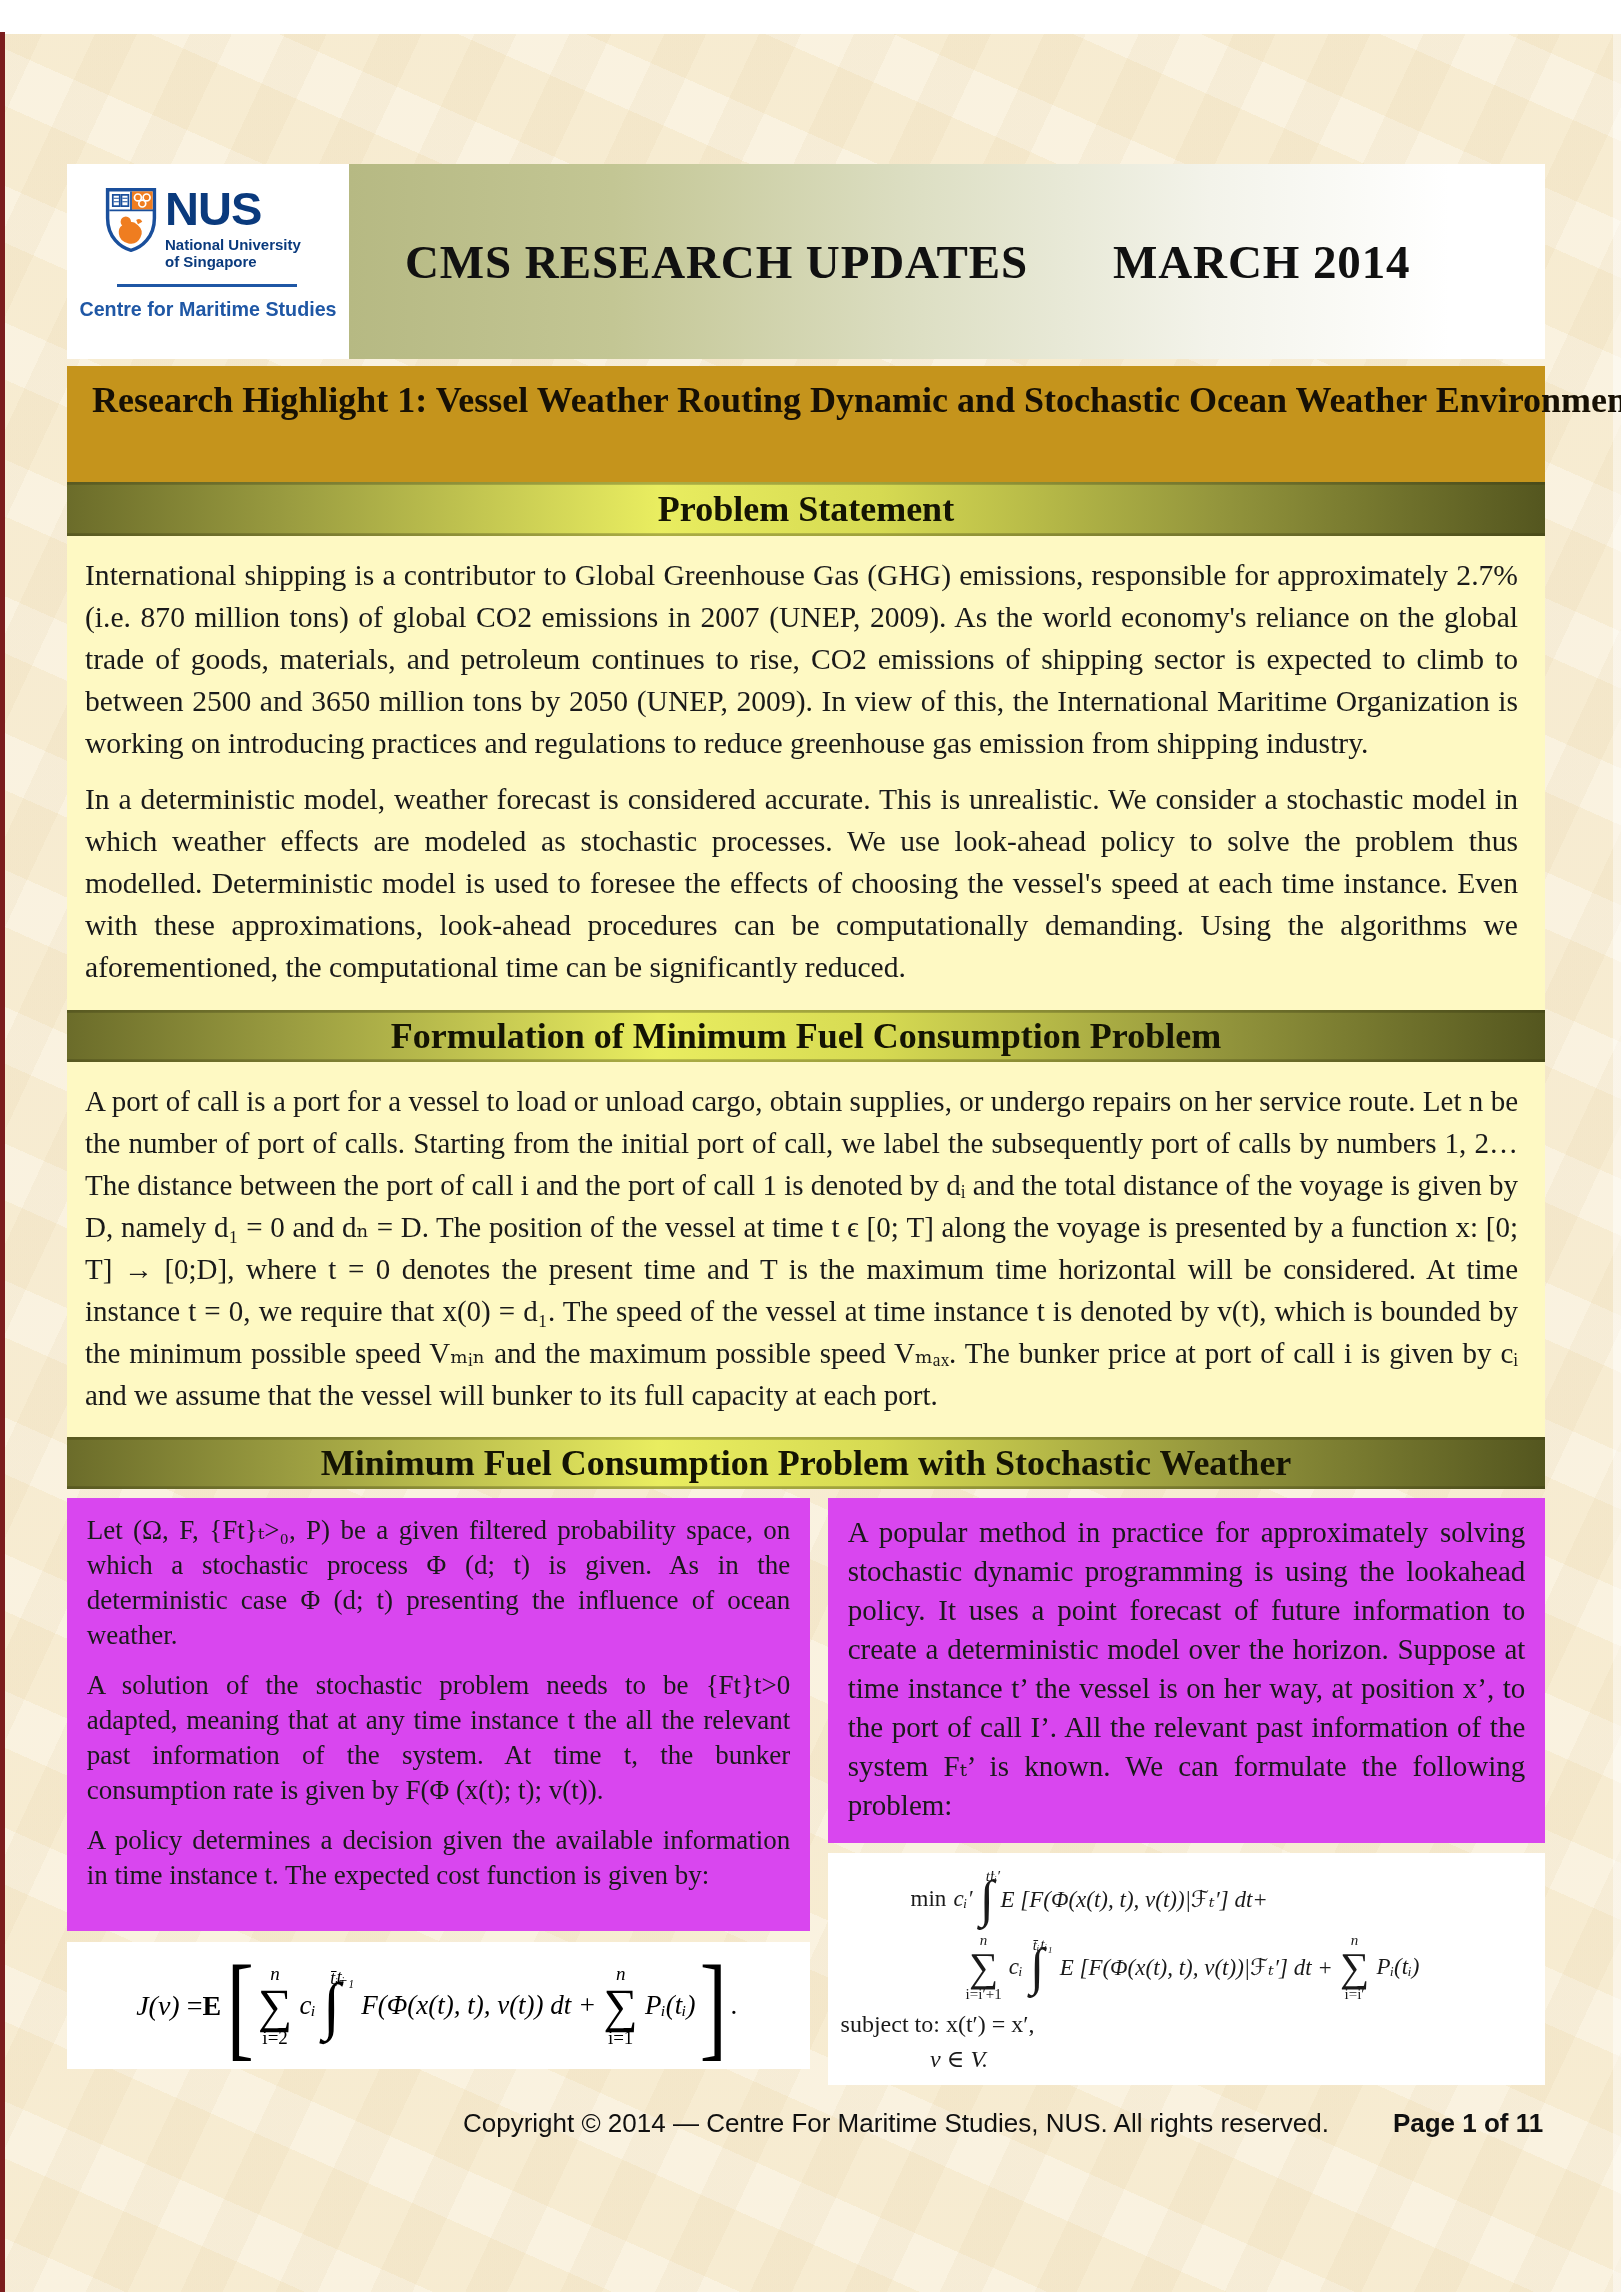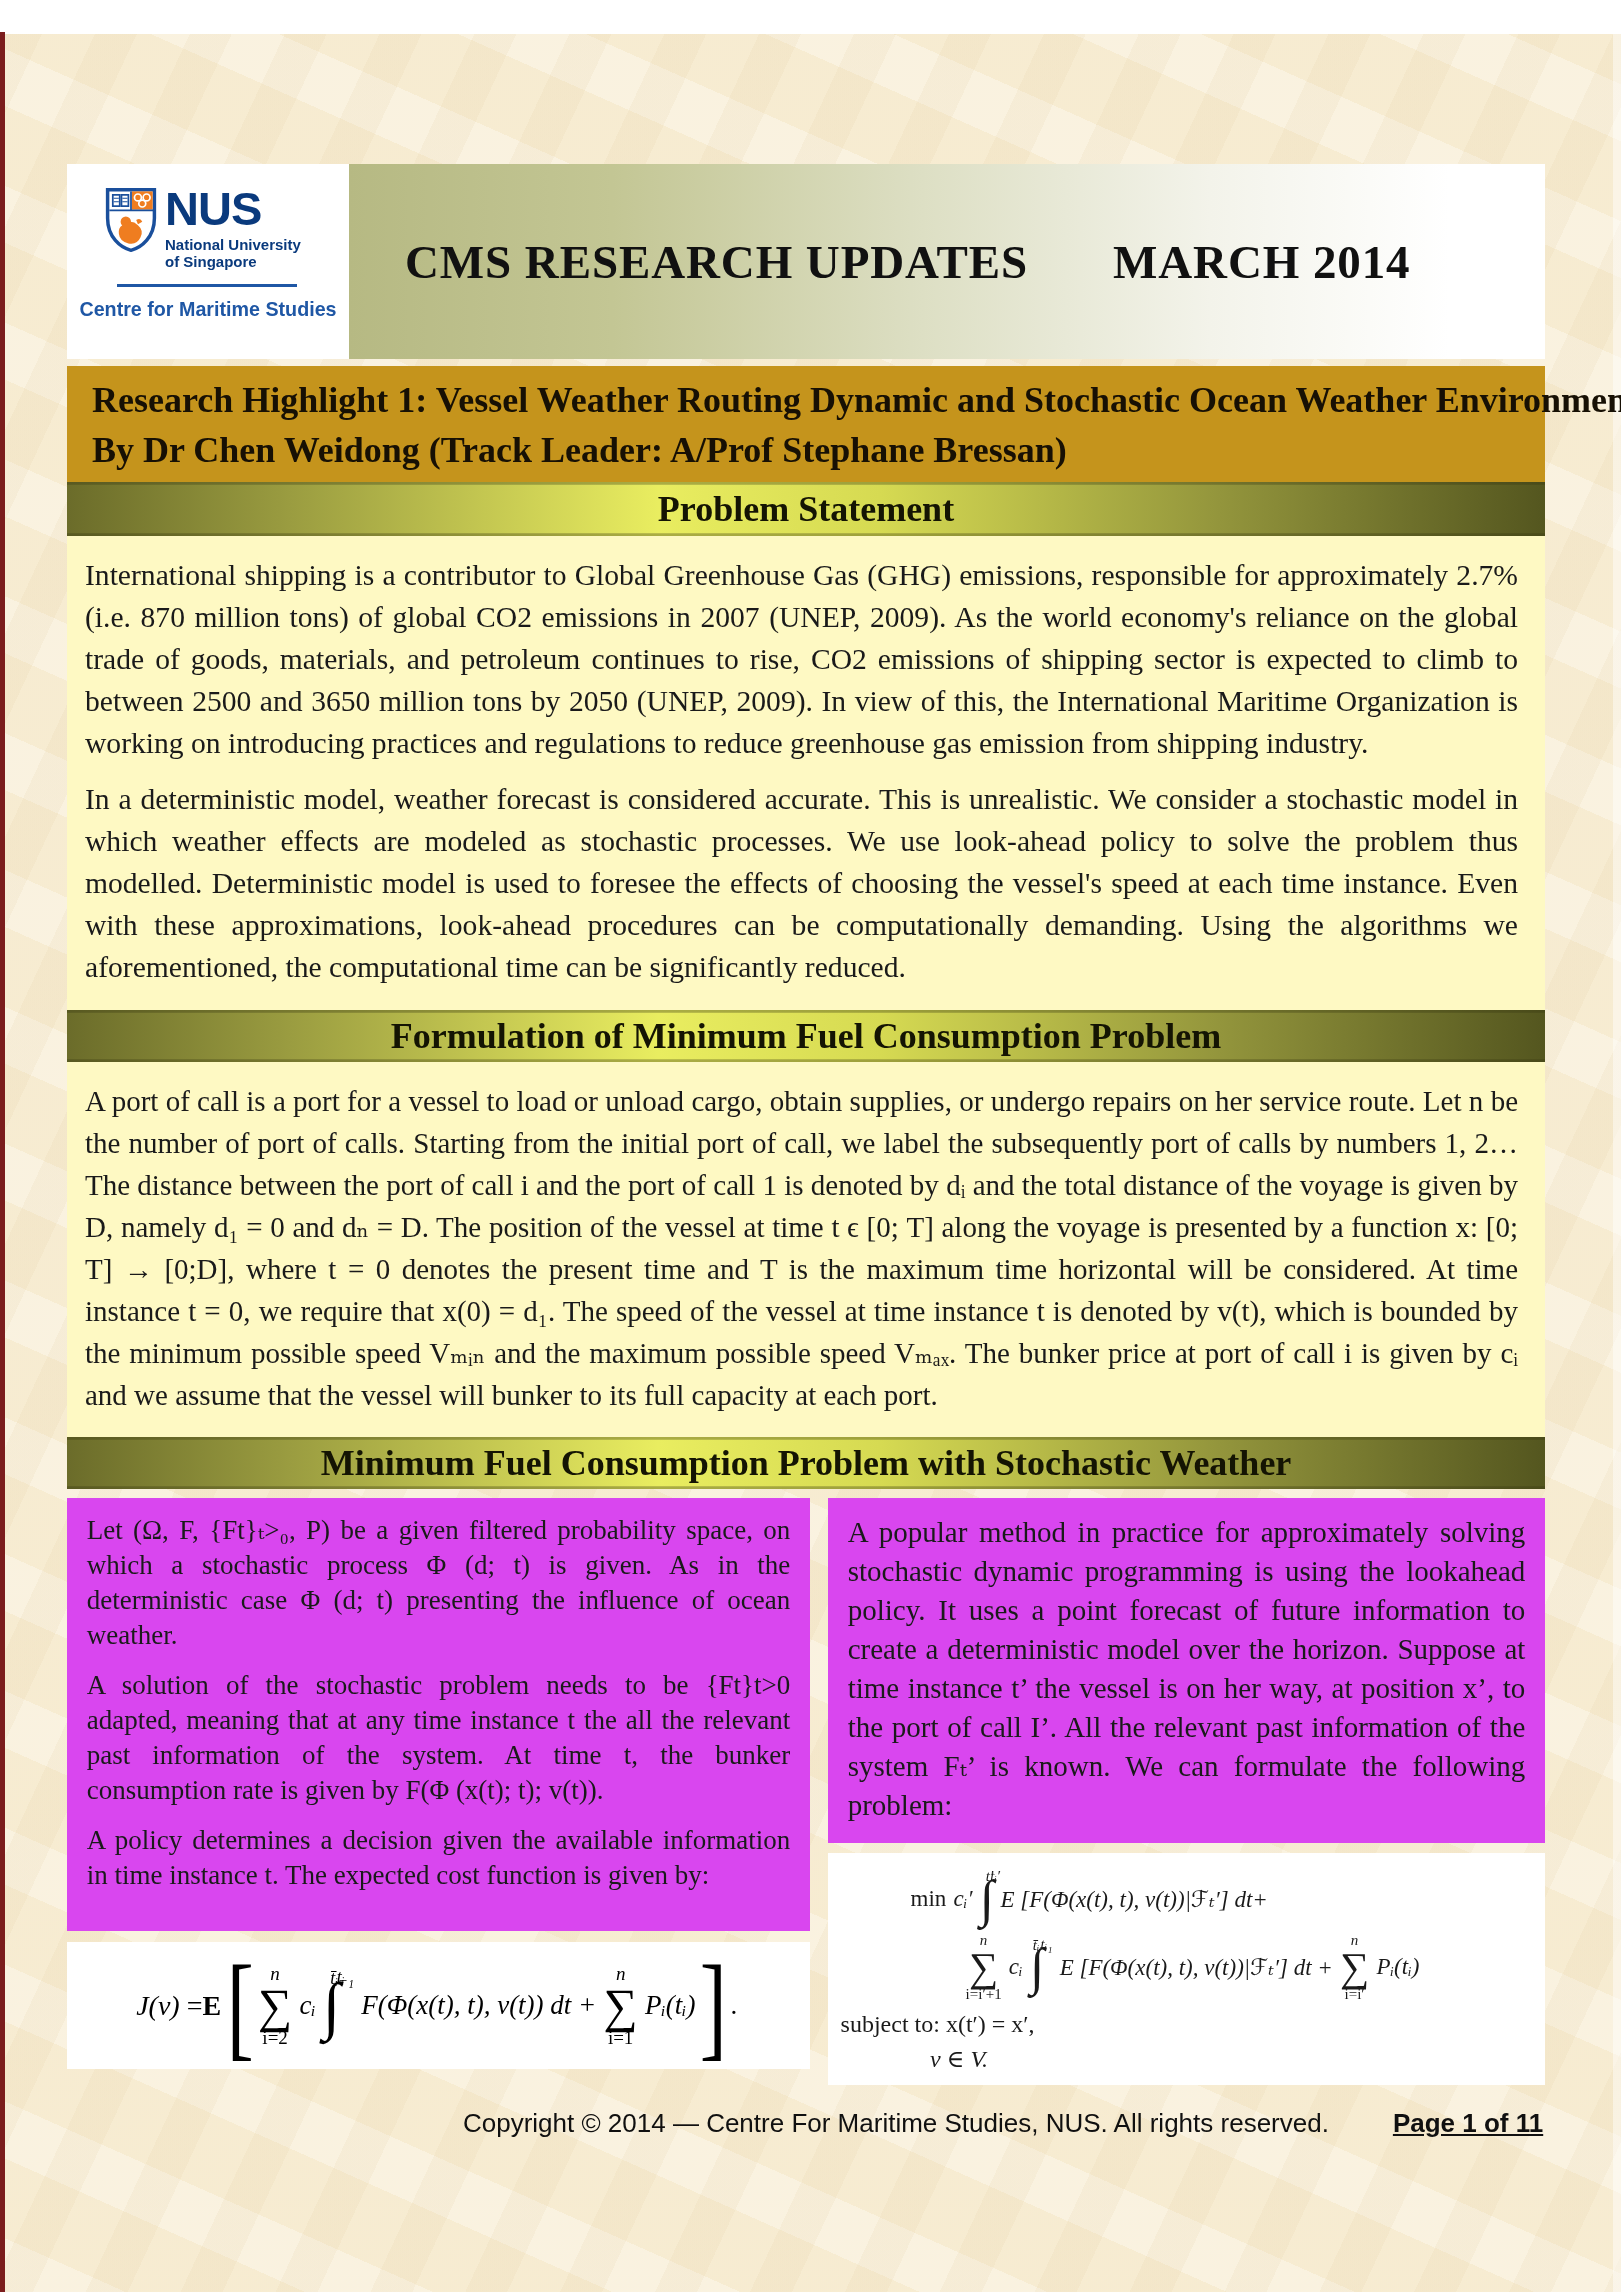--- a/index.html
+++ b/index.html
@@ -97,21 +97,21 @@
   .fr-line3{margin:9px 0 0 3.6px;font-size:24px;}
   .fr-line4{margin:7.2px 0 0 93px;font-size:24px;font-style:italic;}
   .upright{font-style:normal;}
 
   
   .footer-row{
     display:flex;justify-content:flex-end;align-items:baseline;gap:64px;
     margin-top:23px;padding-right:1.8px;
     font-family:"Liberation Sans","DejaVu Sans",sans-serif;font-size:26px;color:#101010;
   }
-  .footer-page{font-weight:bold;text-decoration:underline;}
+  .footer-page{font-weight:bold;}
 </style>
 </head>
 <body>
 
 <div class="page-bg"></div>
 <div class="edge-strip"></div>
 <div class="right-edge"></div>
 
 <div class="content">
 
@@ -152,21 +152,20 @@
     <div class="banner">
       <div class="banner-title">
         <span>CMS RESEARCH UPDATES</span>
         <span>MARCH 2014</span>
       </div>
     </div>
   </div>
 
   <div class="gold-bar">
     <div class="gold-line">Research Highlight 1: Vessel Weather Routing Dynamic and Stochastic Ocean Weather Environment,</div>
-    <div class="gold-line">By Dr Chen Weidong (Track Leader: A/Prof Stephane Bressan)</div>
   </div>
 
   <div class="section-bar">Problem Statement</div>
   <div class="panel">
     <p>International shipping is a contributor to Global Greenhouse Gas (GHG) emissions, responsible for approximately 2.7% (i.e. 870 million tons) of global CO2 emissions in 2007 (UNEP, 2009). As the world economy's reliance on the global trade of goods, materials, and petroleum continues to rise, CO2 emissions of shipping sector is expected to climb to between 2500 and 3650 million tons by 2050 (UNEP, 2009). In view of this, the International Maritime Organization is working on introducing practices and regulations to reduce greenhouse gas emission from shipping industry.</p>
     <p>In a deterministic model, weather forecast is considered accurate. This is unrealistic. We consider a stochastic model in which weather effects are modeled as stochastic processes. We use look-ahead  policy to solve the problem thus modelled. Deterministic model is used to foresee the effects of choosing the vessel's speed at each time instance. Even with these approximations, look-ahead procedures can be computationally demanding. Using the algorithms we aforementioned, the computational time can be significantly reduced.</p>
   </div>
 
   <div class="section-bar tall">Formulation of Minimum Fuel Consumption Problem</div>
   <div class="panel small">

